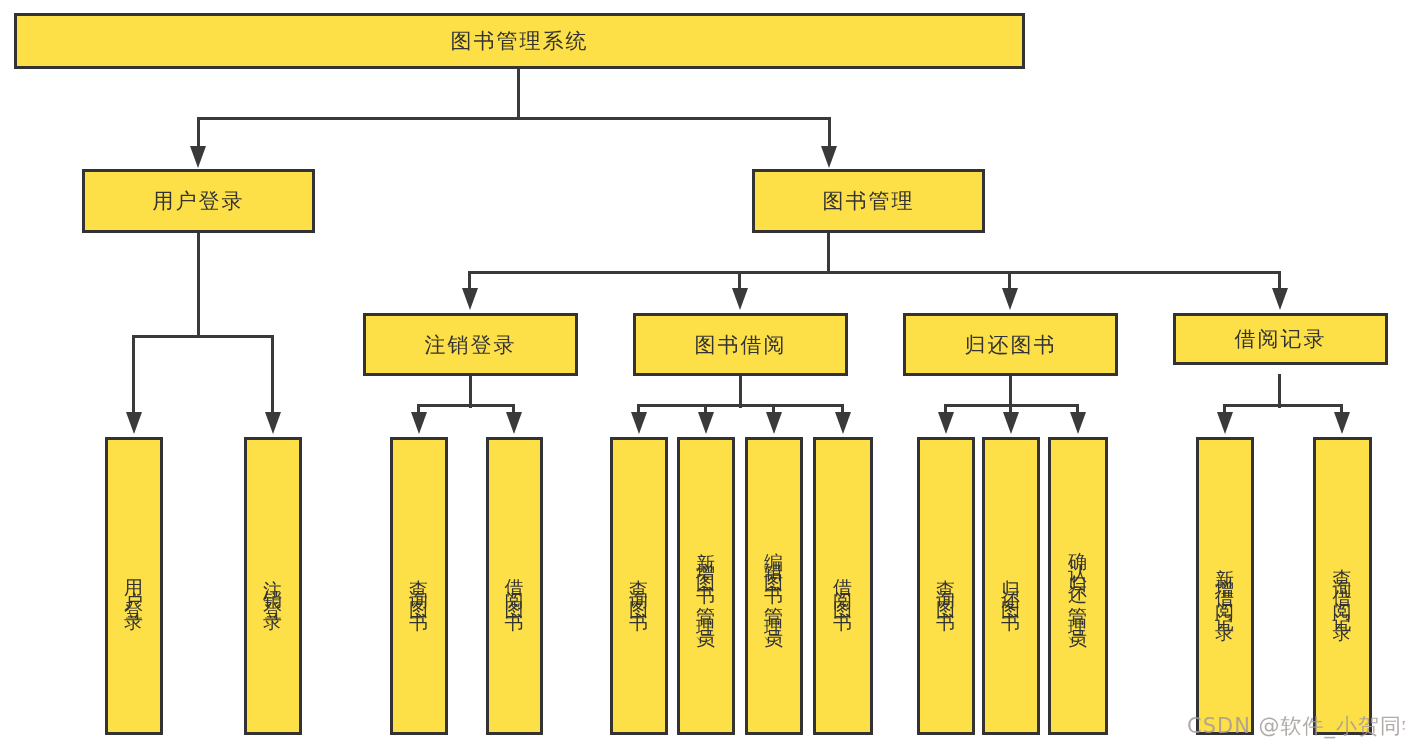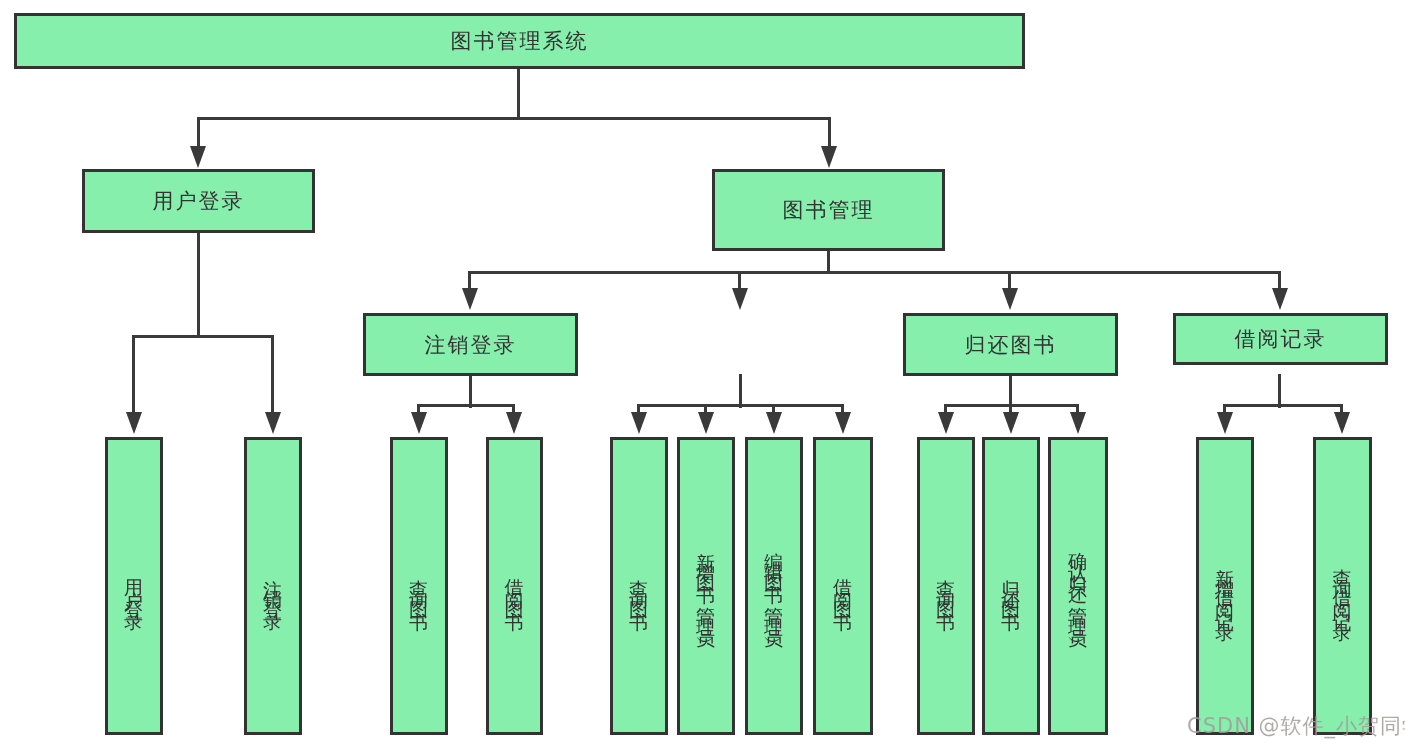--- a/index.html
+++ b/index.html
@@ -7,21 +7,21 @@
     position:relative;
     width:1405px;height:747px;
     background:#ffffff;
     overflow:hidden;
     font-family:"DejaVu Sans","Liberation Sans",sans-serif;
     color:#333;
   }
   .box{
     position:absolute;
     box-sizing:border-box;
-    background:#86efac;
+    background:#fde047;
     border:3px solid #333333;
     display:flex;
     align-items:center;
     justify-content:center;
     z-index:2;
   }
   .hlabel{
     font-size:21px;
     letter-spacing:2px;
     color:#333333;
@@ -118,26 +118,29 @@
   <div class="arrow" style="left:1217px;top:412px;"></div>
   <div class="arrow" style="left:1334px;top:412px;"></div>
 
   <div class="box" style="left:14px;top:13px;width:1011px;height:56px;">
     <span class="hlabel">图书管理系统</span>
   </div>
 
   <div class="box" style="left:82px;top:169px;width:233px;height:64px;">
     <span class="hlabel">用户登录</span>
   </div>
-  <div class="box" style="left:712px;top:169px;width:233px;height:82px;">
+  <div class="box" style="left:752px;top:169px;width:233px;height:64px;">
     <span class="hlabel">图书管理</span>
   </div>
 
   <div class="box" style="left:363px;top:313px;width:215px;height:63px;">
     <span class="hlabel">注销登录</span>
+  </div>
+  <div class="box" style="left:633px;top:313px;width:215px;height:63px;">
+    <span class="hlabel">图书借阅</span>
   </div>
   <div class="box" style="left:903px;top:313px;width:215px;height:63px;">
     <span class="hlabel">归还图书</span>
   </div>
   <div class="box" style="left:1173px;top:313px;width:215px;height:52px;">
     <span class="hlabel">借阅记录</span>
   </div>
 
   <div class="box" style="left:105px;top:437px;width:58px;height:298px;">
     <span class="vtext">用户登录</span>

